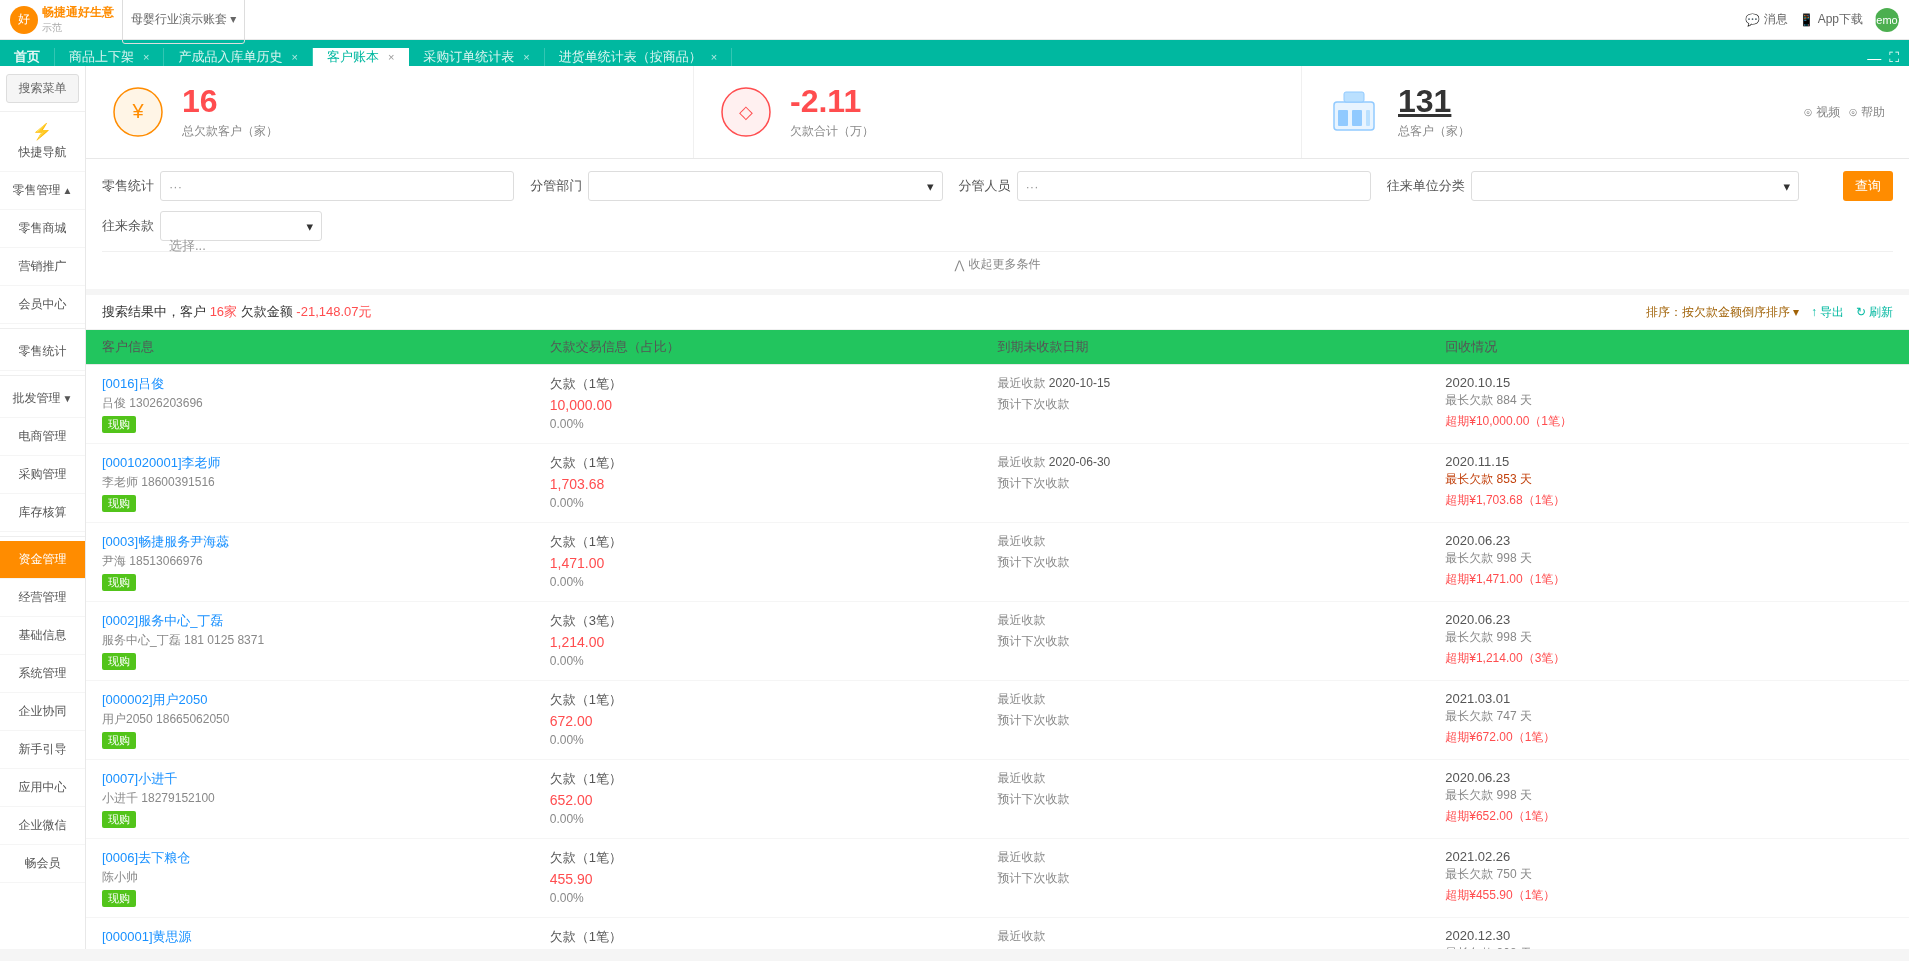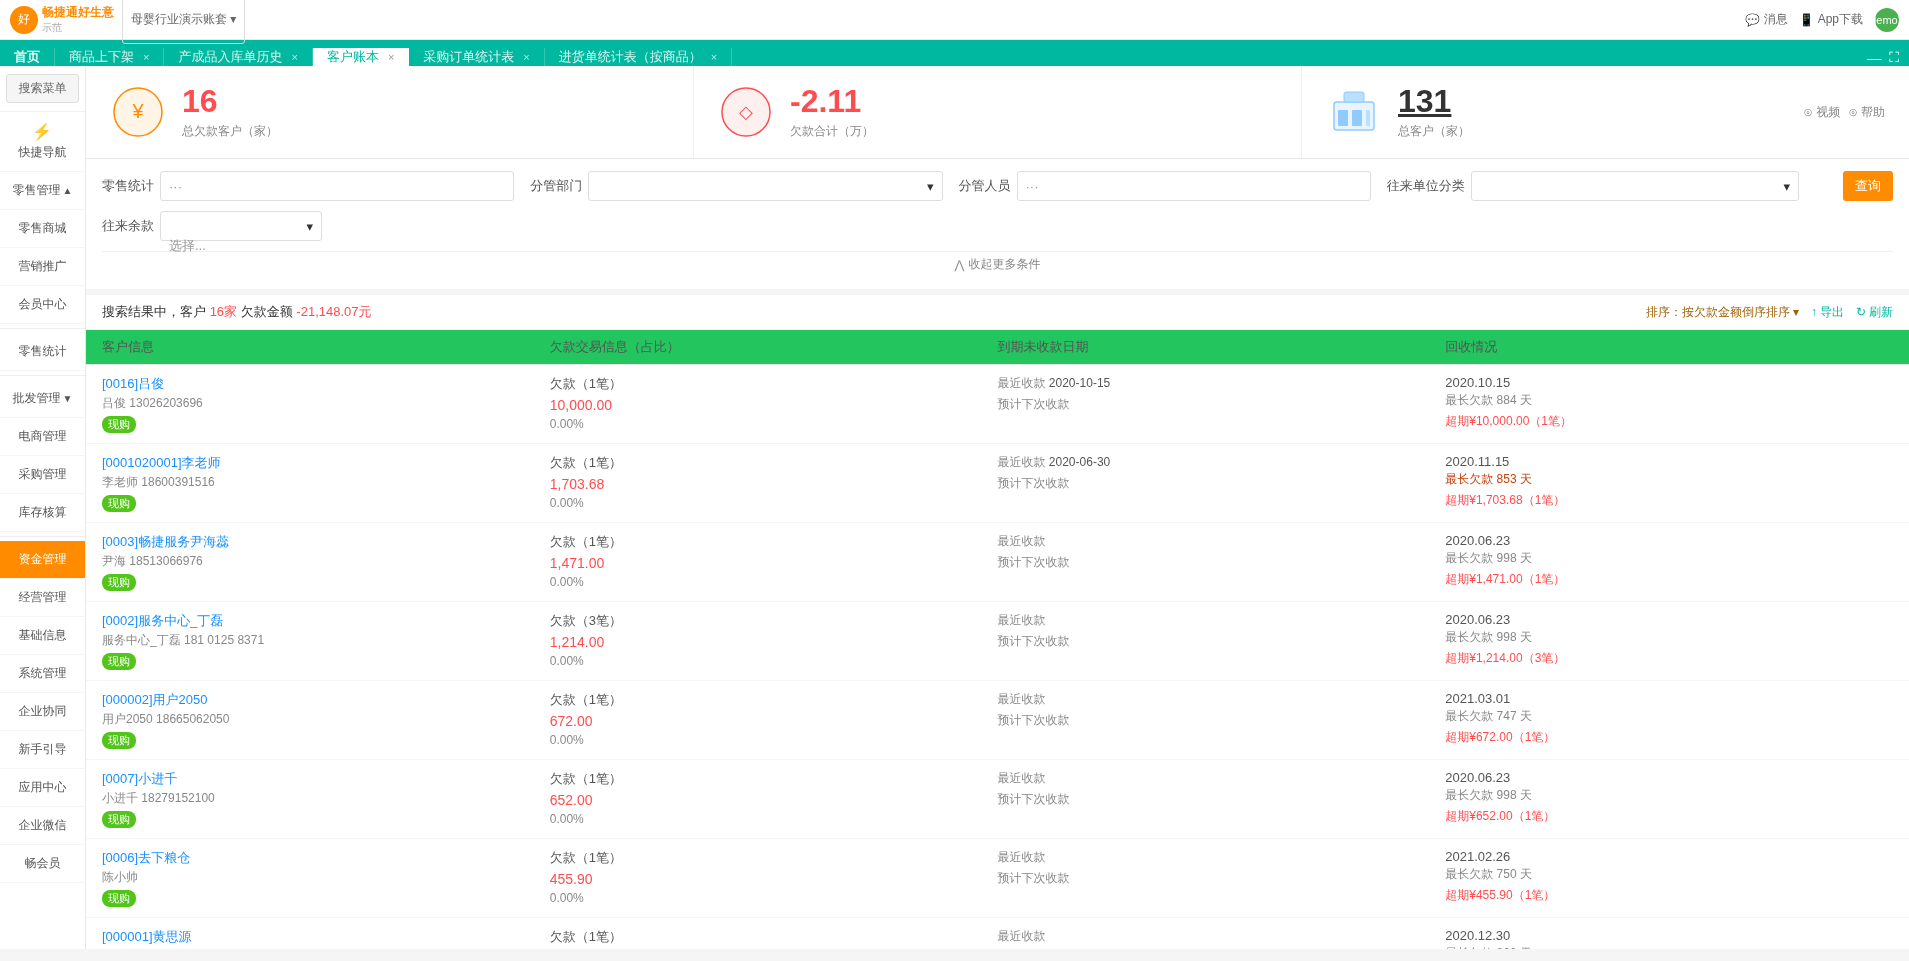--- a/index.html
+++ b/index.html
@@ -73,21 +73,21 @@
     .sort-select { font-size: 12px; color: #a16207; cursor: pointer; display: flex; align-items: center; gap: 3px; }
     .action-btn { font-size: 12px; color: #00b8a0; cursor: pointer; display: flex; align-items: center; gap: 3px; }
     
     
     .data-table { background: #fff; width: 100%; }
     .table-header { display: grid; grid-template-columns: 2fr 2fr 2fr 2fr; padding: 8px 16px; background: #22c55e; border-bottom: 1px solid #e8e8e8; }
     .table-header-cell { font-size: 13px; color: #555; font-weight: 500; }
     .table-row { display: grid; grid-template-columns: 2fr 2fr 2fr 2fr; padding: 10px 16px; border-bottom: 1px solid #f5f5f5; align-items: start; }
     .customer-name { font-size: 13px; color: #1890ff; cursor: pointer; }
     .customer-sub { font-size: 12px; color: #888; margin-top: 2px; }
-    .customer-tag { display: inline-block; background: #52c41a; color: #fff; font-size: 11px; padding: 1px 6px; border-radius: 8px; margin-top: 4px; }
+    .customer-tag { display: inline-block; background: #52c41a; color: #fff; font-size: 11px; padding: 1px 6px; border-radius: 2px; margin-top: 4px; }
     .debt-info { font-size: 13px; color: #555; }
     .debt-amount { font-size: 14px; color: #ff4d4f; font-weight: 500; margin-top: 4px; }
     .debt-percent { font-size: 12px; color: #888; margin-top: 4px; }
     .repay-info { font-size: 12px; color: #888; }
     .repay-date { margin-top: 2px; color: #555; }
     .due-date { font-size: 13px; color: #555; }
     .due-overdue { font-size: 12px; color: #ff4d4f; cursor: pointer; margin-top: 4px; }
     
     
     ::-webkit-scrollbar { width: 6px; height: 6px; }

